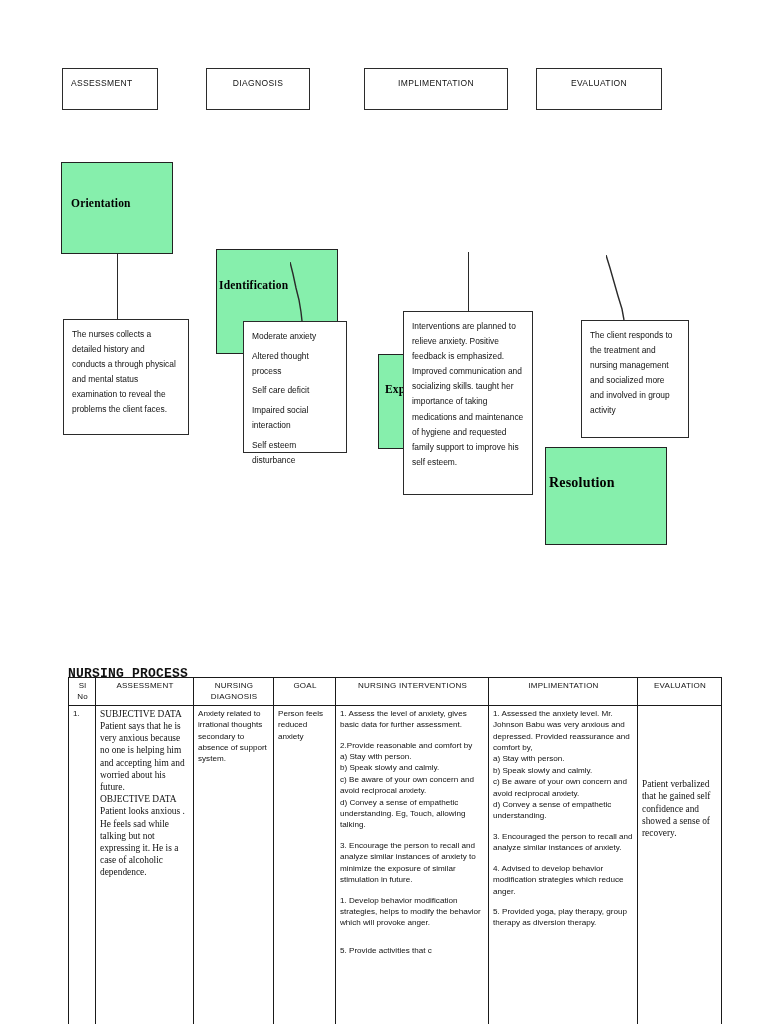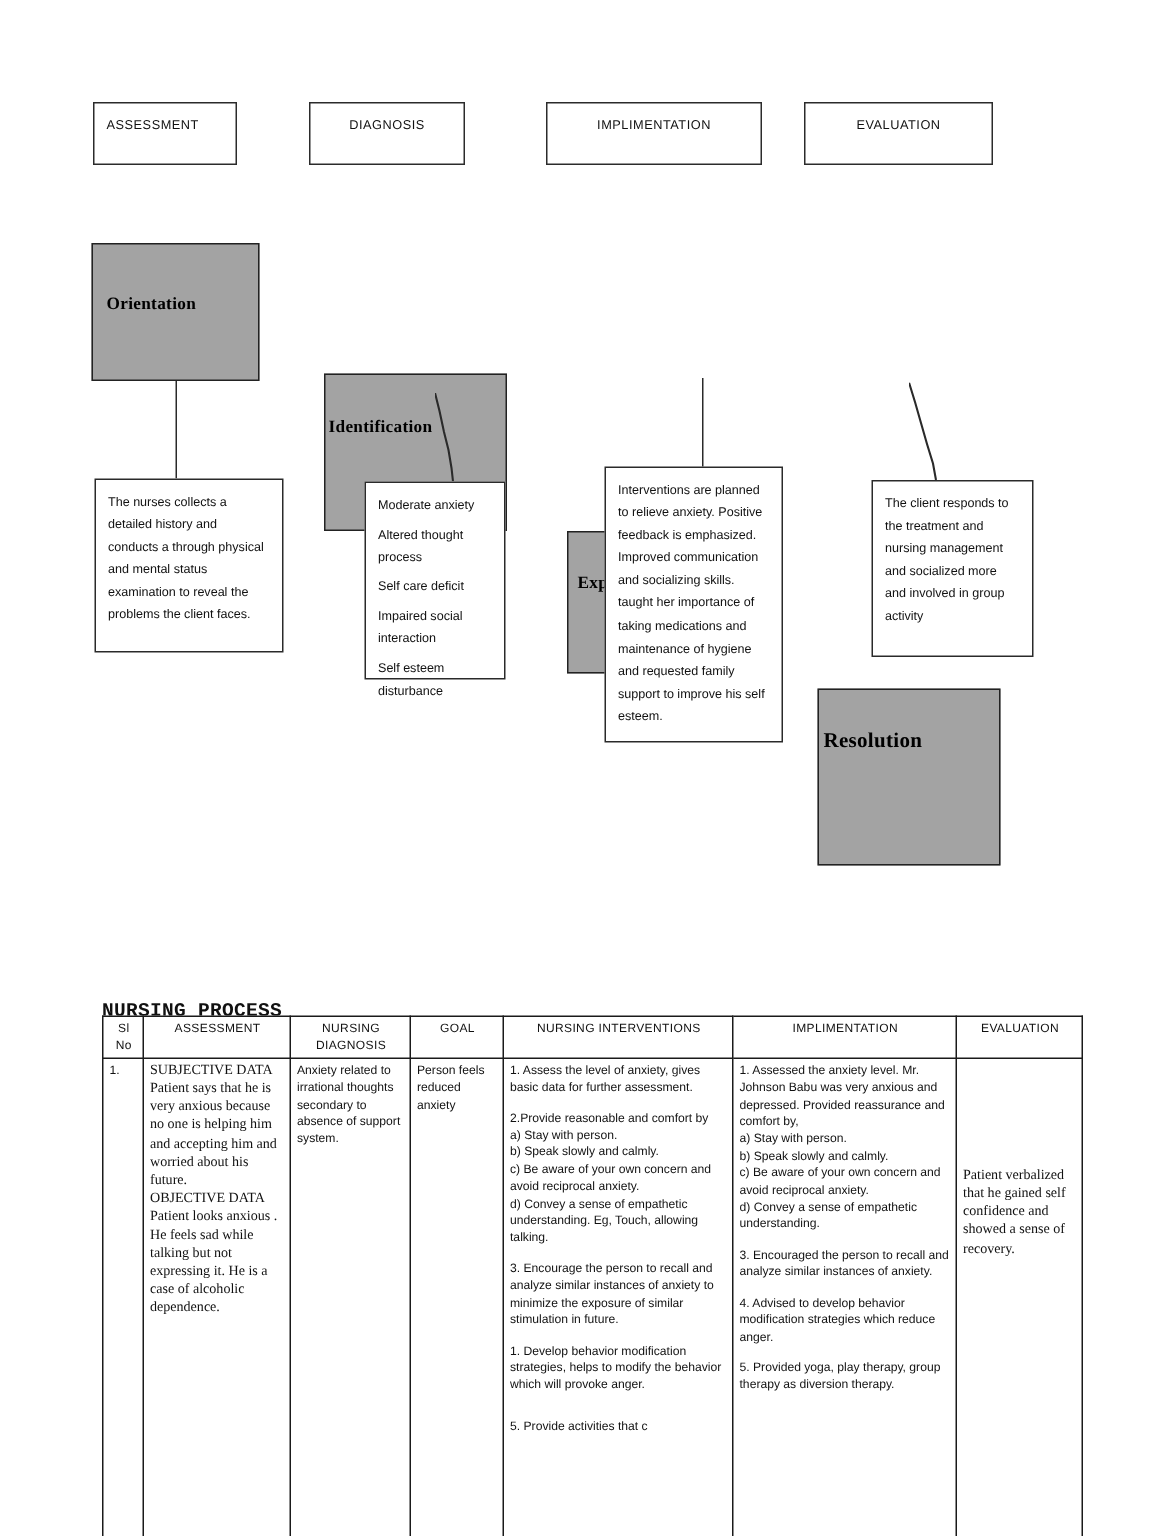--- a/index.html
+++ b/index.html
@@ -29,21 +29,21 @@
     letter-spacing: 0.35px;
     color: #111;
     padding-top: 9px;
     text-align: center;
   }
   .phase-box.left-align { text-align: left; padding-left: 8px; }
 
   
   .stage-box {
     border: 1.3px solid #222;
-    background: #a3a3a3;
+    background: #86efac;
     position: relative;
   }
   .stage-label {
     position: absolute;
     font-family: "Liberation Serif", serif;
     font-weight: bold;
     color: #000;
     white-space: nowrap;
     letter-spacing: 0.2px;
   }
@@ -136,21 +136,21 @@
 </div>
 
 <div class="abs stage-box" style="left:216px; top:157px; width:122px; height:105px;">
   <span class="stage-label" style="left:2px; top:29px; font-size:11.5px;">Identification</span>
 </div>
 
 <div class="abs stage-box" style="left:378px; top:157px; width:125px; height:95px;">
   <span class="stage-label" style="left:6px; top:28px; font-size:11.5px;">Exploitation</span>
 </div>
 
-<div class="abs stage-box" style="left:545px; top:167px; width:122px; height:118px;padding-left:27px;">
+<div class="abs stage-box" style="left:545px; top:155px; width:122px; height:98px;padding-left:27px;">
   <span class="stage-label" style="left:3px; top:27px; font-size:14px;">Resolution</span>
 </div>
 
 <div class="abs connector" style="left:117px; top:254px; height:65px;"></div>
 
 <div class="abs" style="left:290px; top:262px; width:22px; height:59px;">
   <svg width="22" height="59" viewBox="0 0 22 59">
     <polyline points="0,0 3,12 6,26 9,38 11,50 12,59" fill="none" stroke="#2a2a2a" stroke-width="1.4"></polyline>
   </svg>
 </div>
@@ -160,29 +160,29 @@
 <div class="abs" style="left:606px; top:255px; width:26px; height:65px;">
   <svg width="26" height="65" viewBox="0 0 26 65">
     <polyline points="0,0 4,13 8,27 12,41 16,54 18,65" fill="none" stroke="#2a2a2a" stroke-width="1.4"></polyline>
   </svg>
 </div>
 
 <div class="abs desc-box" style="left:63px; top:319px; width:126px; height:116px;">
   <p>The nurses  collects a detailed history and conducts a through physical and mental status examination to reveal the  problems the client faces.</p>
 </div>
 
-<div class="abs desc-box desc-list" style="left:243px; top:321px; width:94px; height:132px;">
+<div class="abs desc-box desc-list" style="left:243px; top:321px; width:104px; height:132px;">
   <p>Moderate anxiety</p>
   <p>Altered thought process</p>
   <p>Self care deficit</p>
   <p>Impaired social interaction</p>
   <p>Self esteem disturbance</p>
 </div>
 
-<div class="abs desc-box" style="left:403px; top:311px; width:119px; height:184px;">
+<div class="abs desc-box" style="left:403px; top:311px; width:130px; height:184px;">
   <p>Interventions are planned to relieve anxiety. Positive feedback is emphasized. Improved communication and socializing skills. taught her importance of taking medications and maintenance of hygiene and requested family support to improve his self esteem.</p>
 </div>
 
 <div class="abs desc-box" style="left:581px; top:320px; width:108px; height:118px;">
   <p>The client responds to the treatment and nursing management and socialized more and involved in group activity</p>
 </div>
 
 <div class="abs" id="nursing-process-title" style="left:68px; top:666px;">NURSING PROCESS</div>
 
 <table class="np-table" style="left:68px; top:677px; width:653px;">

